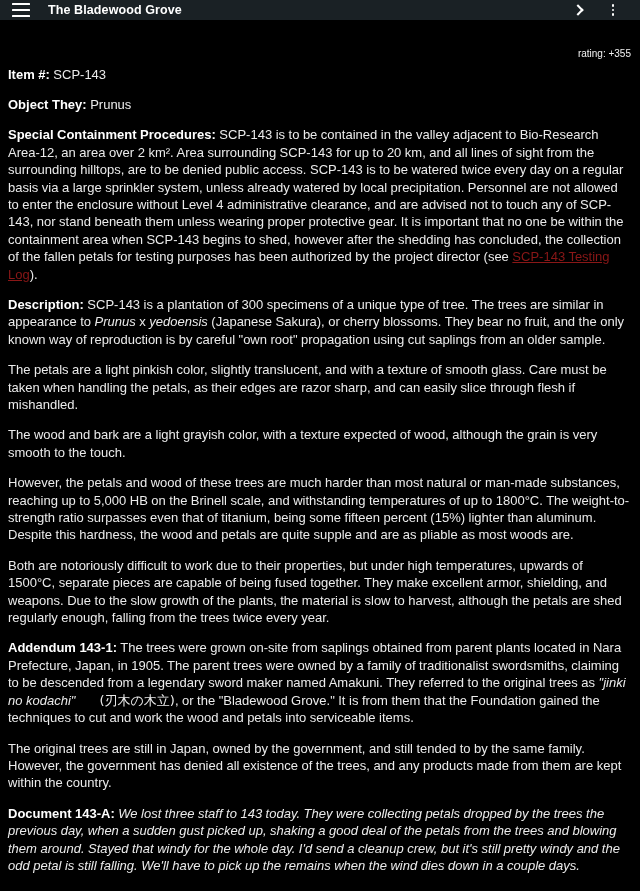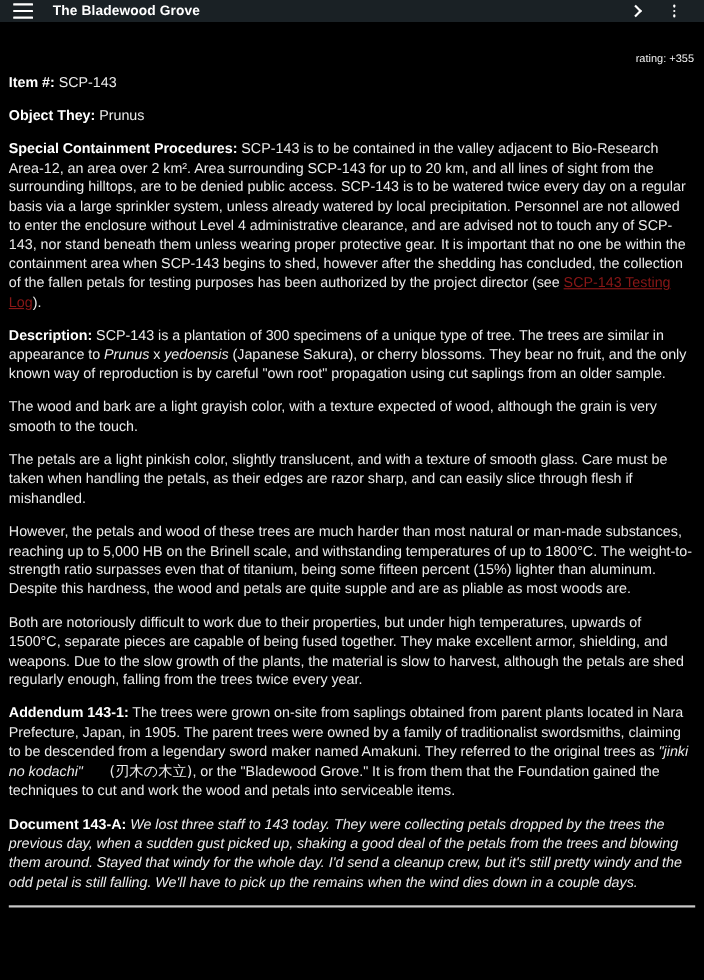--- a/index.html
+++ b/index.html
@@ -173,30 +173,31 @@
   <div class="content">
 
     <p class="para"><span class="lbl">Item #:</span><span> SCP-143</span></p>
 
     <p class="para"><span class="lbl">Object They:</span><span> Prunus</span></p>
 
     <p class="para"><span class="lbl">Special Containment Procedures:</span><span> SCP-143 is to be contained in the valley adjacent to Bio-Research Area-12, an area over 2 km². Area surrounding SCP-143 for up to 20 km, and all lines of sight from the surrounding hilltops, are to be denied public access. SCP-143 is to be watered twice every day on a regular basis via a large sprinkler system, unless already watered by local precipitation. Personnel are not allowed to enter the enclosure without Level 4 administrative clearance, and are advised not to touch any of SCP-143, nor stand beneath them unless wearing proper protective gear. It is important that no one be within the containment area when SCP-143 begins to shed, however after the shedding has concluded, the collection of the fallen petals for testing purposes has been authorized by the project director (see </span><a class="inline-link">SCP-143 Testing Log</a><span>).</span></p>
 
     <p class="para"><span class="lbl">Description:</span><span> SCP-143 is a plantation of 300 specimens of a unique type of tree. The trees are similar in appearance to </span><span class="it">Prunus</span><span> x </span><span class="it">yedoensis</span><span> (Japanese Sakura), or cherry blossoms. They bear no fruit, and the only known way of reproduction is by careful "own root" propagation using cut saplings from an older sample.</span></p>
 
+    <p class="para">The petals are a light pinkish color, slightly translucent, and with a texture of smooth glass. Care must be taken when handling the petals, as their edges are razor sharp, and can easily slice through flesh if mishandled.</p>
+
     <p class="para">The wood and bark are a light grayish color, with a texture expected of wood, although the grain is very smooth to the touch.</p>
 
-    <p class="para">The petals are a light pinkish color, slightly translucent, and with a texture of smooth glass. Care must be taken when handling the petals, as their edges are razor sharp, and can easily slice through flesh if mishandled.</p>
-
     <p class="para">However, the petals and wood of these trees are much harder than most natural or man-made substances, reaching up to 5,000 HB on the Brinell scale, and withstanding temperatures of up to 1800°C. The weight-to-strength ratio surpasses even that of titanium, being some fifteen percent (15%) lighter than aluminum. Despite this hardness, the wood and petals are quite supple and are as pliable as most woods are.</p>
 
     <p class="para">Both are notoriously difficult to work due to their properties, but under high temperatures, upwards of 1500°C, separate pieces are capable of being fused together. They make excellent armor, shielding, and weapons. Due to the slow growth of the plants, the material is slow to harvest, although the petals are shed regularly enough, falling from the trees twice every year.</p>
 
     <p class="para"><span class="lbl">Addendum 143-1:</span><span> The trees were grown on-site from saplings obtained from parent plants located in Nara Prefecture, Japan, in 1905. The parent trees were owned by a family of traditionalist swordsmiths, claiming to be descended from a legendary sword maker named Amakuni. They referred to the original trees as </span><span class="it">"jinki no kodachi"</span><span class="jp"> (刃木の木立)</span><span>, or the "Bladewood Grove." It is from them that the Foundation gained the techniques to cut and work the wood and petals into serviceable items.</span></p>
 
+    <p class="para">The original trees are still in Japan, owned by the government, and still tended to by the same family. However, the government has denied all existence of the trees, and any products made from them are kept within the country.</p>
 
     <p class="para"><span class="lbl">Document 143-A:</span><span class="doc-body"> We lost three staff to 143 today. They were collecting petals dropped by the trees the previous day, when a sudden gust picked up, shaking a good deal of the petals from the trees and blowing them around. Stayed that windy for the whole day. I'd send a cleanup crew, but it's still pretty windy and the odd petal is still falling. We'll have to pick up the remains when the wind dies down in a couple days.</span></p>
 
   </div>
 
   <hr class="footer-rule">
 
 </div>
 
 </body></html>

